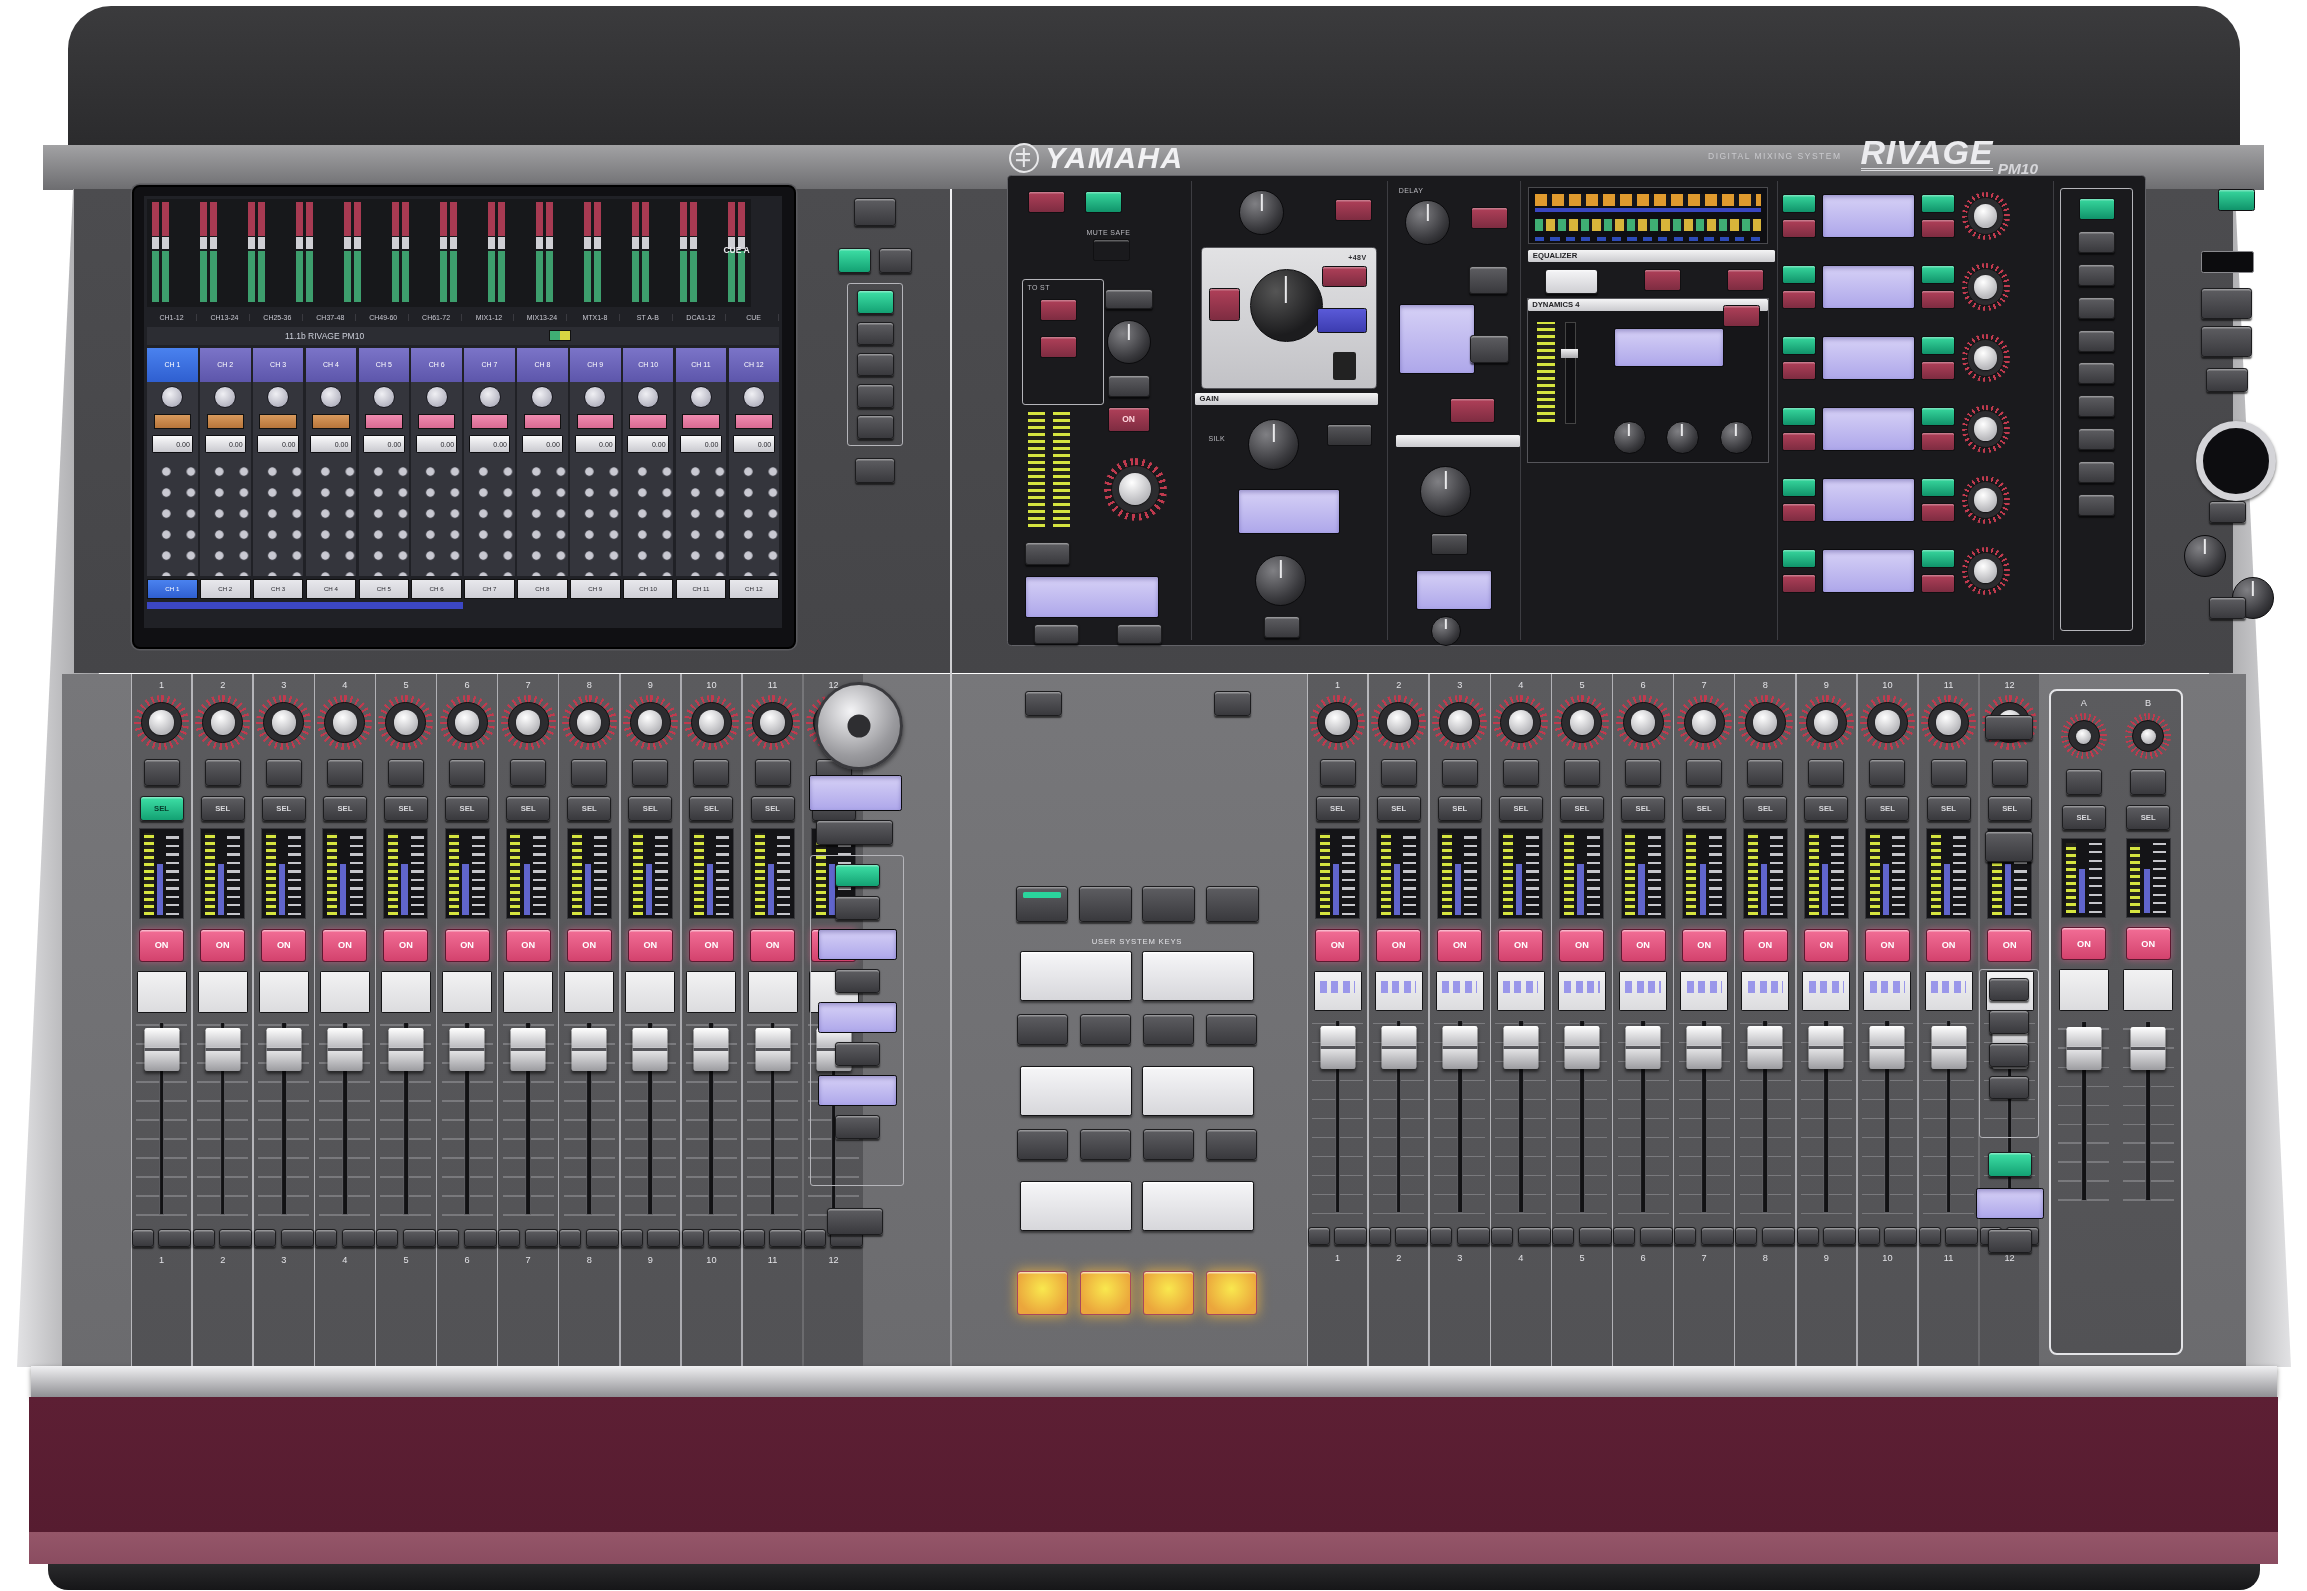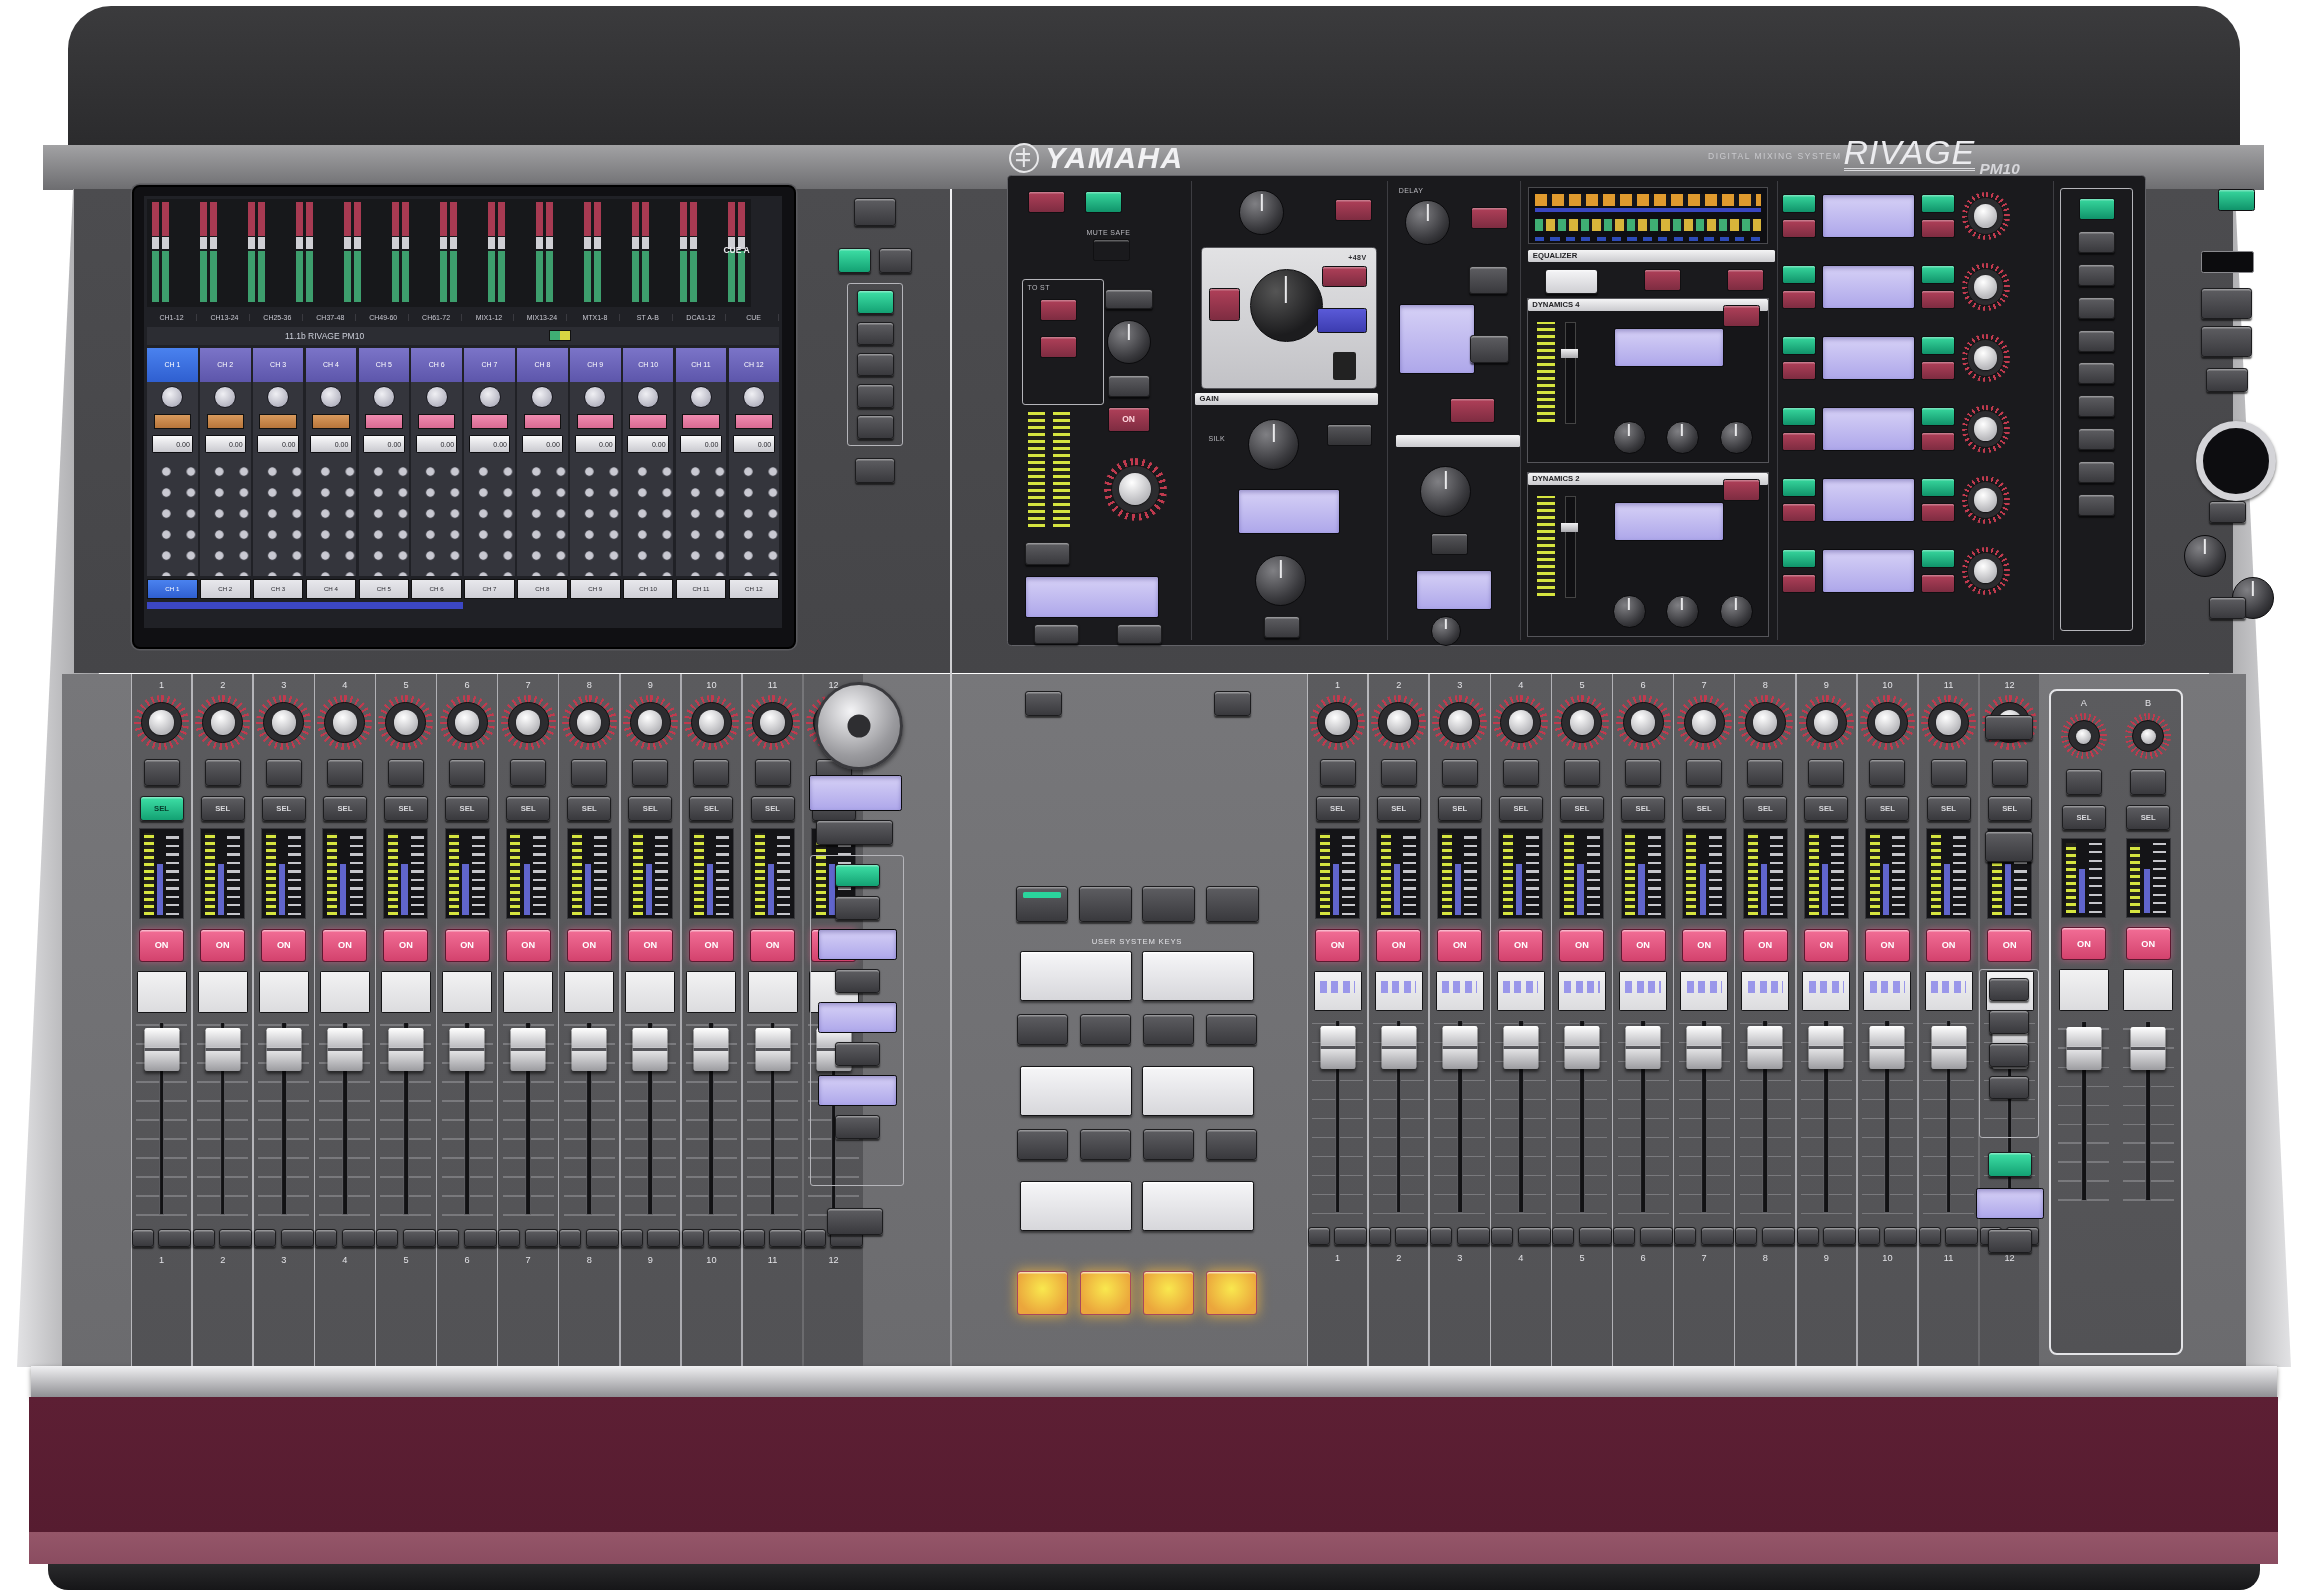--- a/index.html
+++ b/index.html
@@ -70,21 +70,21 @@
   #sidecol .btn{display:block;}
 
   
   #yamaha{left:1009px;top:141px;height:34px;display:flex;align-items:center;color:#f2f2f4;}
   #ymark{width:26px;height:26px;border:2.3px solid #e8e8ea;border-radius:50%;position:relative;margin-right:6.2px;}
   #ymark::after{content:'';position:absolute;left:50%;top:3.1px;width:2.3px;height:18.5px;background:#e8e8ea;transform:translateX(-50%) ;}
   #ymark::before{content:'';position:absolute;left:4.6px;top:7.7px;width:14.6px;height:2.3px;background:#e8e8ea;box-shadow:0 6.2px 0 #e8e8ea;}
   #yname{font-size:30px;font-weight:bold;letter-spacing:1.5px;font-style:italic;}
   #rivage{left:1708px;top:137px;width:415px;height:46px;display:flex;align-items:flex-start;color:#ececef;}
   #rtag{font-size:8.5px;letter-spacing:1.5px;color:#c9c9cd;margin-top:14px;}
-  #rname{font-size:34px;font-weight:normal;font-style:italic;letter-spacing:0.8px;margin-left:2px;line-height:31px;border-bottom:3.1px double #dcdcdf;}
+  #rname{font-size:34px;font-weight:bold;font-style:italic;letter-spacing:0.8px;margin-left:19px;line-height:31px;border-bottom:3.1px double #dcdcdf;}
   #rmodel{font-size:15.4px;font-weight:bold;font-style:italic;color:#d6d6da;margin:23px 0 0 4.6px;}
 
   
   #selch{left:1007px;top:175px;width:1137px;height:469px;background:#1a1a1d;border:1.5px solid #626267;border-radius:4.6px;}
   .col{position:absolute;top:4.6px;bottom:4.6px;border-right:0.8px solid #3d3d42;}
   #colA{left:4.6px;width:178px;}
   #colB{left:185px;width:194px;}
   #colC{left:380px;width:132px;}
   #colD{left:514px;width:255px;}
   #colE{left:771px;width:274px;}
@@ -426,30 +426,20 @@
       <div id="dyn1" class="dynin">
         <div class="sbar">DYNAMICS 4</div>
         <div class="mY"></div>
         <div class="sl"></div>
         <div class="lcd"></div>
         <div class="chip r"></div>
         <div class="knob" style="left:85px;"></div>
         <div class="knob" style="left:138px;"></div>
         <div class="knob" style="left:192px;"></div>
       </div>
-      <div id="dyn2" class="dynin">
-        <div class="sbar">DYNAMICS 2</div>
-        <div class="mY"></div>
-        <div class="sl"></div>
-        <div class="lcd"></div>
-        <div class="chip r"></div>
-        <div class="knob" style="left:85px;"></div>
-        <div class="knob" style="left:138px;"></div>
-        <div class="knob" style="left:192px;"></div>
-      </div>
     </div>
 
     <div class="col" id="colE">
 
     <div class="bandrow">
         <div class="chipcol">
           <span class="chip g"></span>
           <span class="chip r"></span>
         </div>
         <div class="lcd band-lcd"></div>

